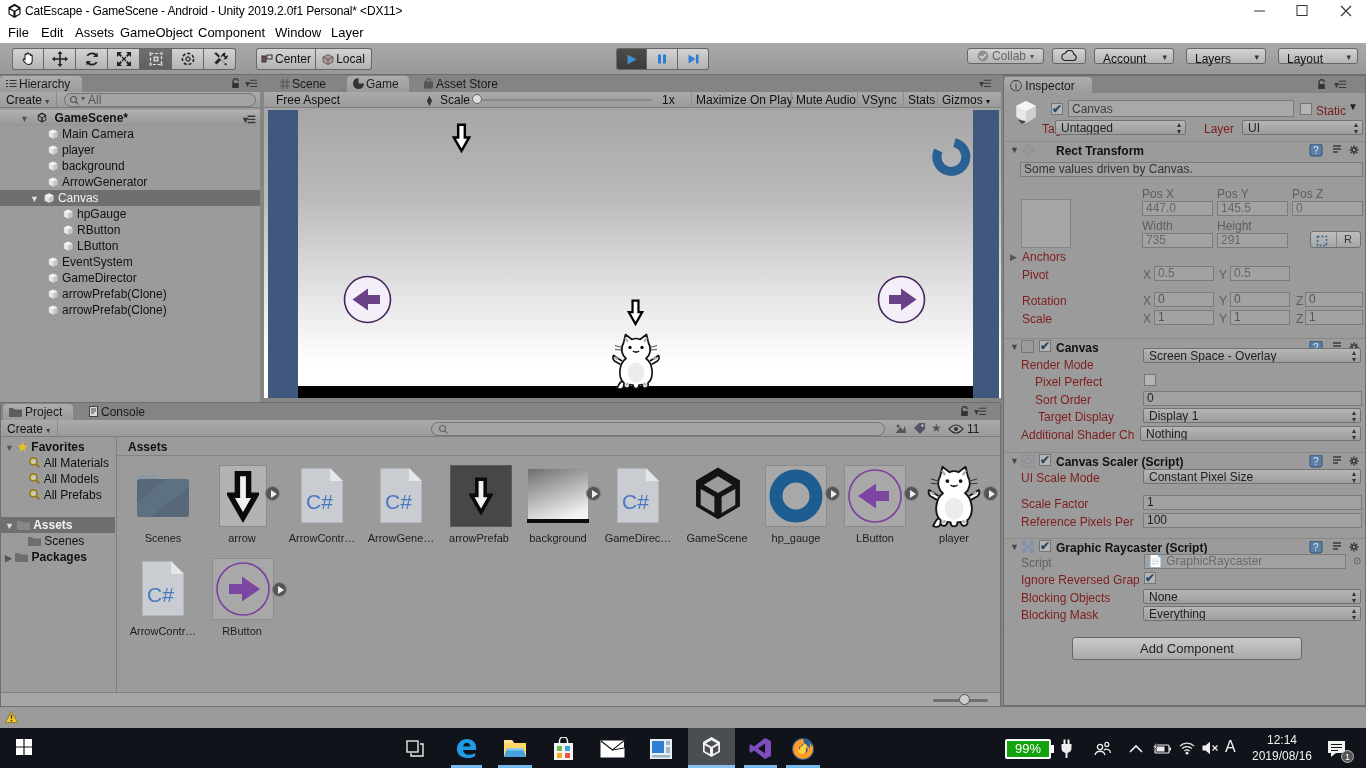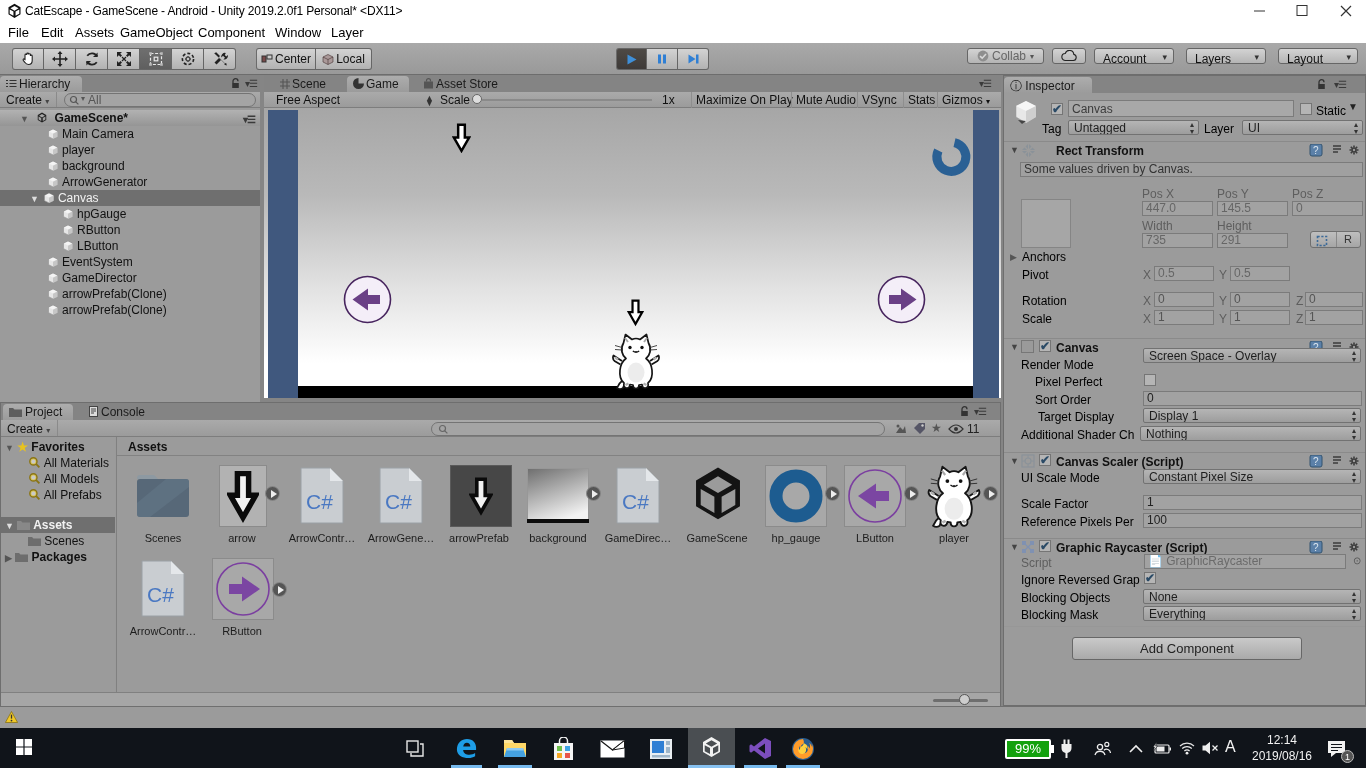--- a/index.html
+++ b/index.html
@@ -26,21 +26,21 @@
 .tab{position:absolute;top:1px;height:16px;background:linear-gradient(#adadad,#9b9b9b);border-radius:4px 4px 0 0;color:#1a1a1a;font-size:12px;padding:1px 7px 0 6px;white-space:nowrap;}
 .tab.inactive{background:none;}
 .subbar{background:linear-gradient(#aaaaaa,#9b9b9b);border-bottom:1px solid #7d7d7d;}
 .searchpill{background:#a4a4a4;border:1px solid #747474;border-radius:8px;height:14px;}
 .menu-ic{color:#3a3a3a;font-size:10px;letter-spacing:-1px;}
 
 .hrow{position:absolute;height:16px;width:100%;font-size:12px;color:#111;line-height:16px;white-space:nowrap;}
 .hrow.sel{background:#6f6f6f;color:#f2f2f2;}
 .cubeic{display:inline-block;width:12px;height:12px;vertical-align:-2px;margin-right:3px;}
 
-.ins-lbl{position:absolute;font-size:12px;color:#000000;white-space:nowrap;}
+.ins-lbl{position:absolute;font-size:12px;color:#7f1d1d;white-space:nowrap;}
 .ins-lbl.dim{color:#5e5e5e;}
 .fld{position:absolute;height:15px;background:#a2a2a2;border:1px solid #7b7b7b;font-size:12px;color:#3c3c3c;line-height:13px;padding-left:3px;white-space:nowrap;overflow:hidden;}
 .drop{position:absolute;height:15px;background:linear-gradient(#b5b5b5,#9d9d9d);border:1px solid #727272;border-radius:2px;font-size:12px;color:#1e1e1e;line-height:14px;padding-left:5px;white-space:nowrap;overflow:hidden;}
 .drop:after{content:"\25B4";position:absolute;right:4px;top:-3px;font-size:8px;color:#333;}
 .drop:before{content:"\25BE";position:absolute;right:4px;top:4px;font-size:8px;color:#333;}
 .updn{position:absolute;right:4px;top:2px;font-size:9px;color:#333;line-height:5px;}
 .chk{position:absolute;width:12px;height:12px;background:#b5b5b5;border:1px solid #757575;}
 .chk.on:after{content:"\2714";position:absolute;left:0px;top:-2px;font-size:12px;color:#2a4a66;font-weight:bold;}
 .comp-hd{position:absolute;height:17px;width:100%;border-top:1px solid #8a8a8a;background:#9b9b9b;}
 .comp-hd b{font-size:12px;color:#111;}
@@ -376,21 +376,21 @@
           <path fill="#f6f6f6" d="M12 1 L22 6 L12 11 L2 6 Z"></path>
           <path fill="#cfcfcf" d="M12 11 L22 6 v11 L12 23 Z"></path>
           <path fill="#444" d="M4 20 l8 1 l-4 3 Z"></path>
         </svg>
   <div class="chk on" style="left:47px;top:10px"></div>
   <div class="fld" style="left:64px;top:7px;width:226px;height:17px;background:#a8a8a8;line-height:16px">Canvas</div>
   <div class="chk" style="left:296px;top:10px"></div>
   <span class="ins-lbl" style="left:312px;top:11px">Static</span>
   <span class="abs" style="left:344px;top:8px;font-size:10px;color:#222">▼</span>
   <span class="ins-lbl" style="left:38px;top:29px">Tag</span>
-  <div class="drop" style="left:64px;top:27px;width:131px">Untagged</div>
+  <div class="drop" style="left:51px;top:27px;width:131px">Untagged</div>
   <span class="ins-lbl" style="left:200px;top:29px">Layer</span>
   <div class="drop" style="left:238px;top:27px;width:121px">UI</div>
 
   <div class="comp-hd" style="top:48px">
    <span class="abs" style="left:6px;top:3px;font-size:9px;color:#444">▼</span>
    <svg class="abs" style="left:17px;top:1px" width="15" height="15" viewBox="0 0 15 15">
             <g fill="#8a9299">
               <path d="M7 1 l-2.5 2.5 L7 6 Z M8 1 l2.5 2.5 L8 6 Z M1 7 l2.5-2.5 L6 7 Z M1 8 l2.5 2.5 L6 8 Z M14 7 l-2.5-2.5 L9 7 Z M14 8 l-2.5 2.5 L9 8 Z M7 14 l-2.5-2.5 L7 9 Z M8 14 l2.5-2.5 L8 9 Z"></path>
             </g>
           </svg>

